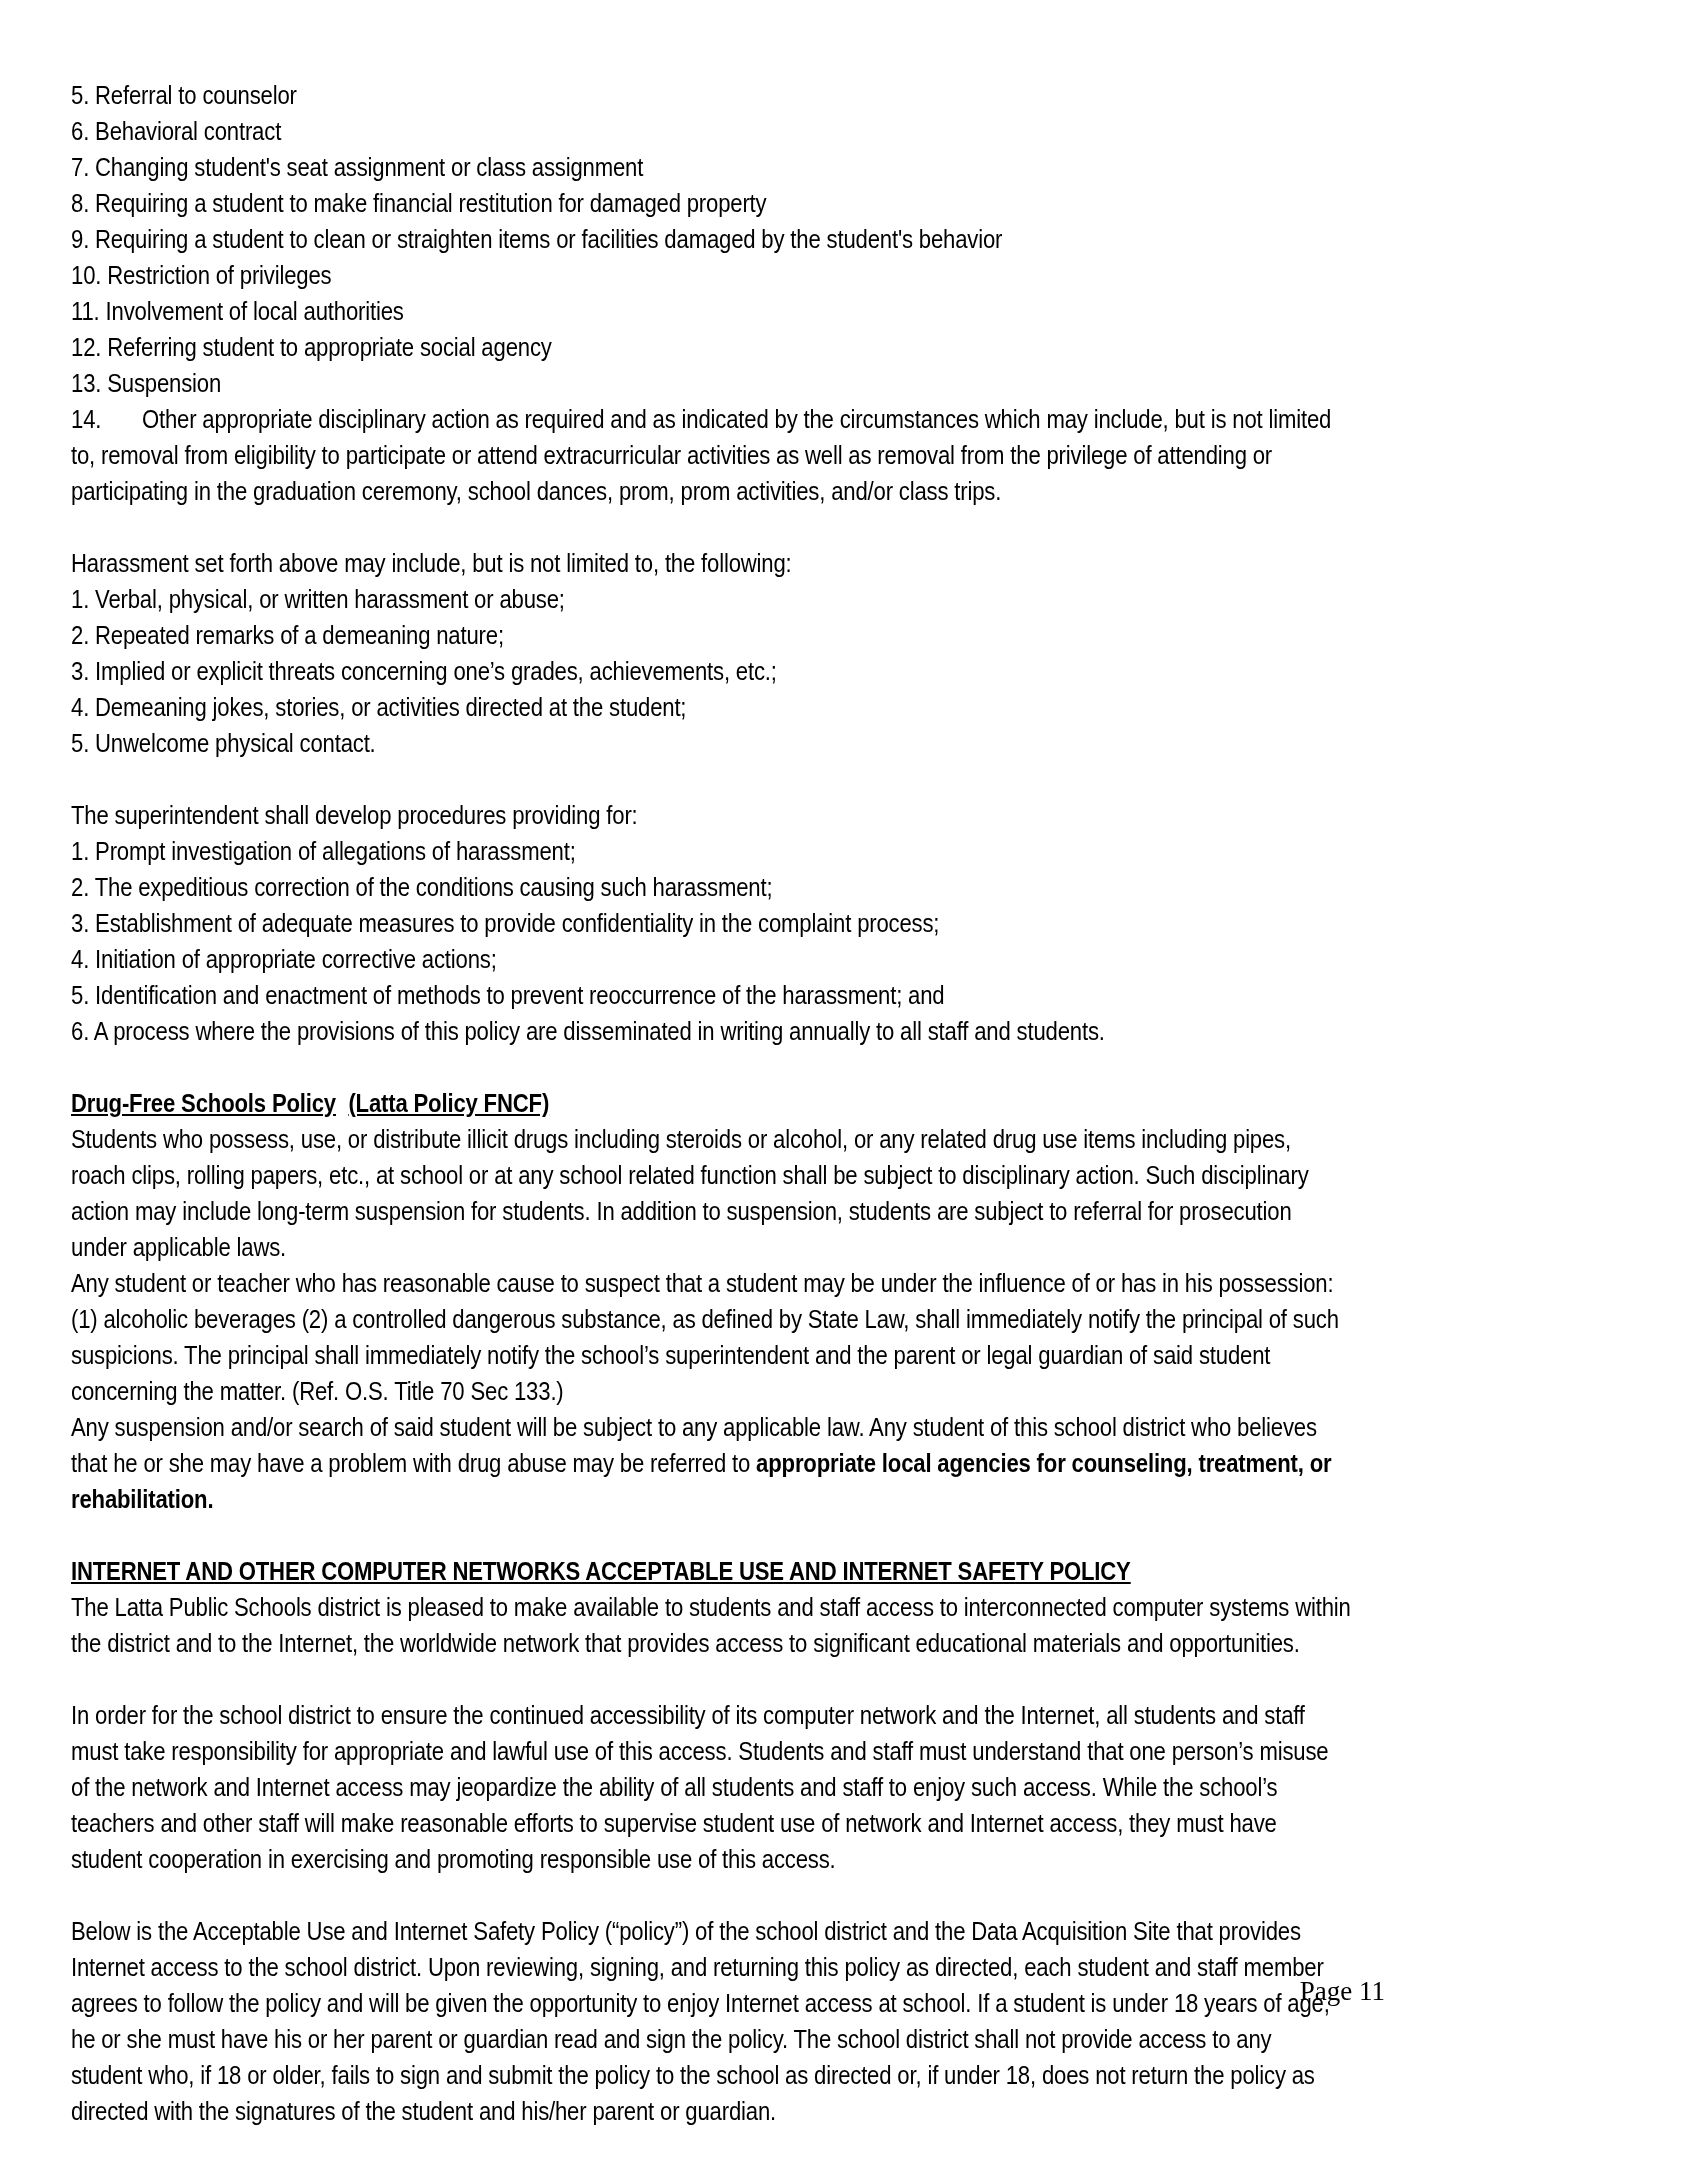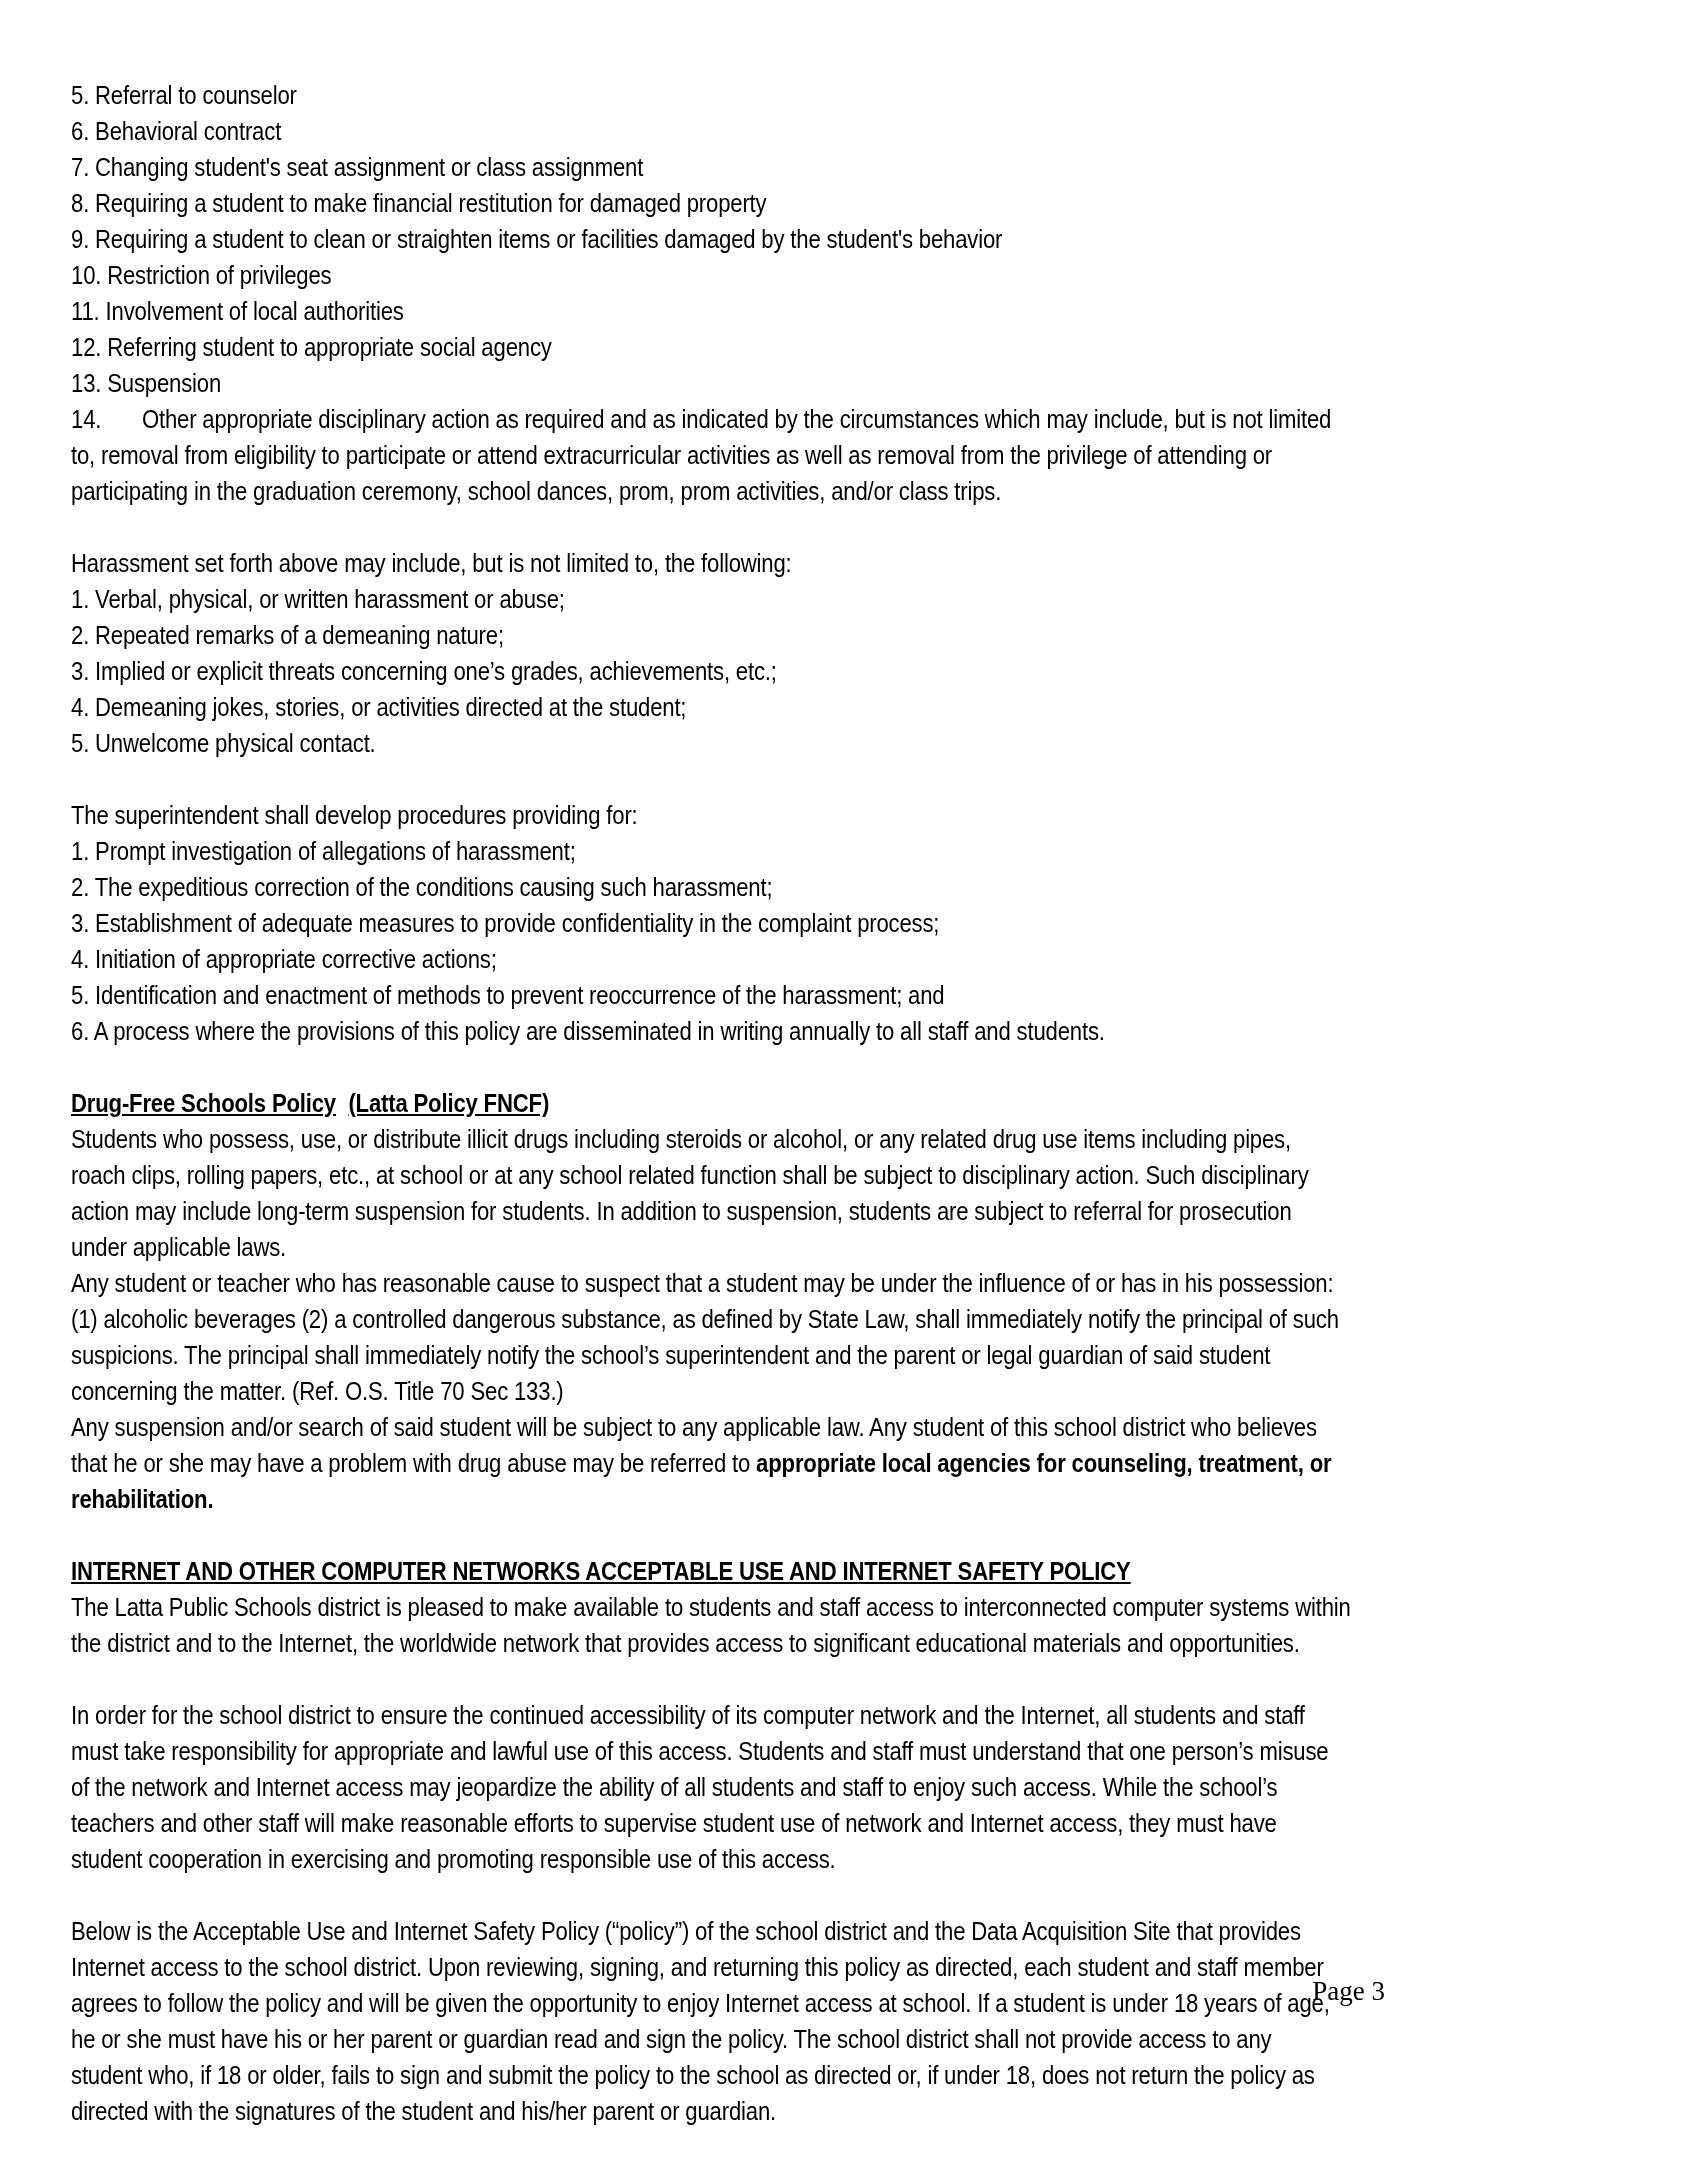--- a/index.html
+++ b/index.html
@@ -160,15 +160,15 @@
       <div class="line">Below is the Acceptable Use and Internet Safety Policy (“policy”) of the school district and the Data Acquisition Site that provides</div>
       <div class="line">Internet access to the school district.  Upon reviewing, signing, and returning this policy as directed, each student and staff member</div>
       <div class="line">agrees to follow the policy and will be given the opportunity to enjoy Internet access at school.  If a student is under 18 years of age,</div>
       <div class="line">he or she must have his or her parent or guardian read and sign the policy.  The school district shall not provide access to any</div>
       <div class="line">student who, if 18 or older, fails to sign and submit the policy to the school as directed or, if under 18, does not return the policy as</div>
       <div class="line">directed with the signatures of the student and his/her parent or guardian.</div>
     </div>
 
   </div>
 
-  <div class="footer">Page 3</div>
+  <div class="footer">Page 11</div>
 </div>
 
 
 </body></html>

